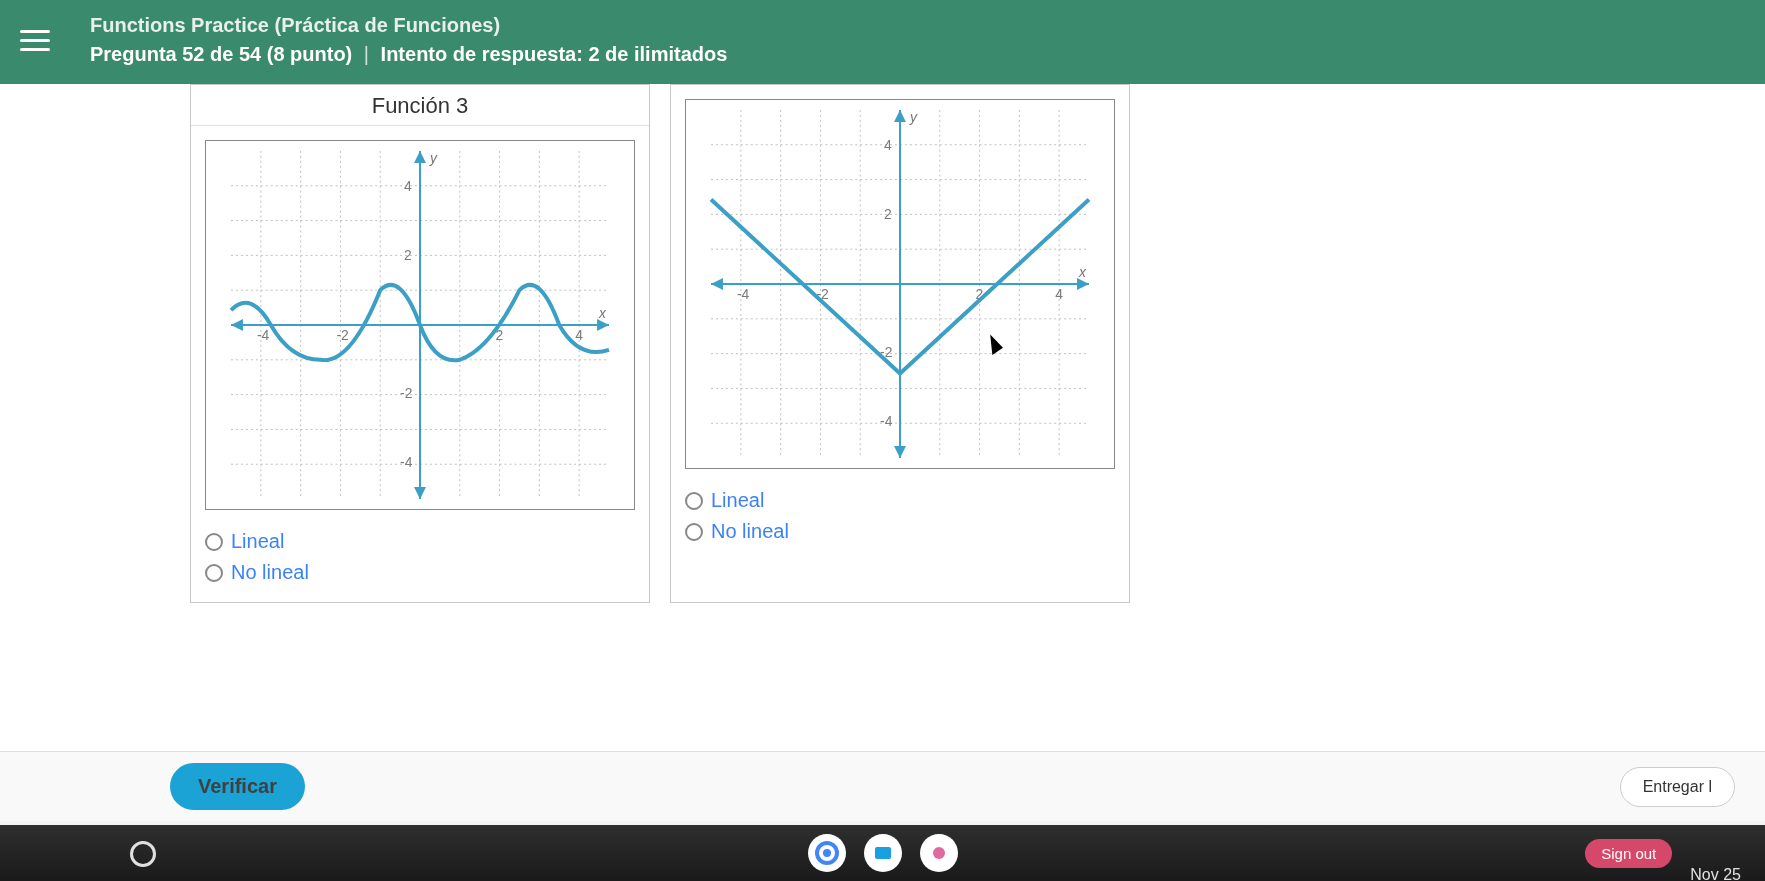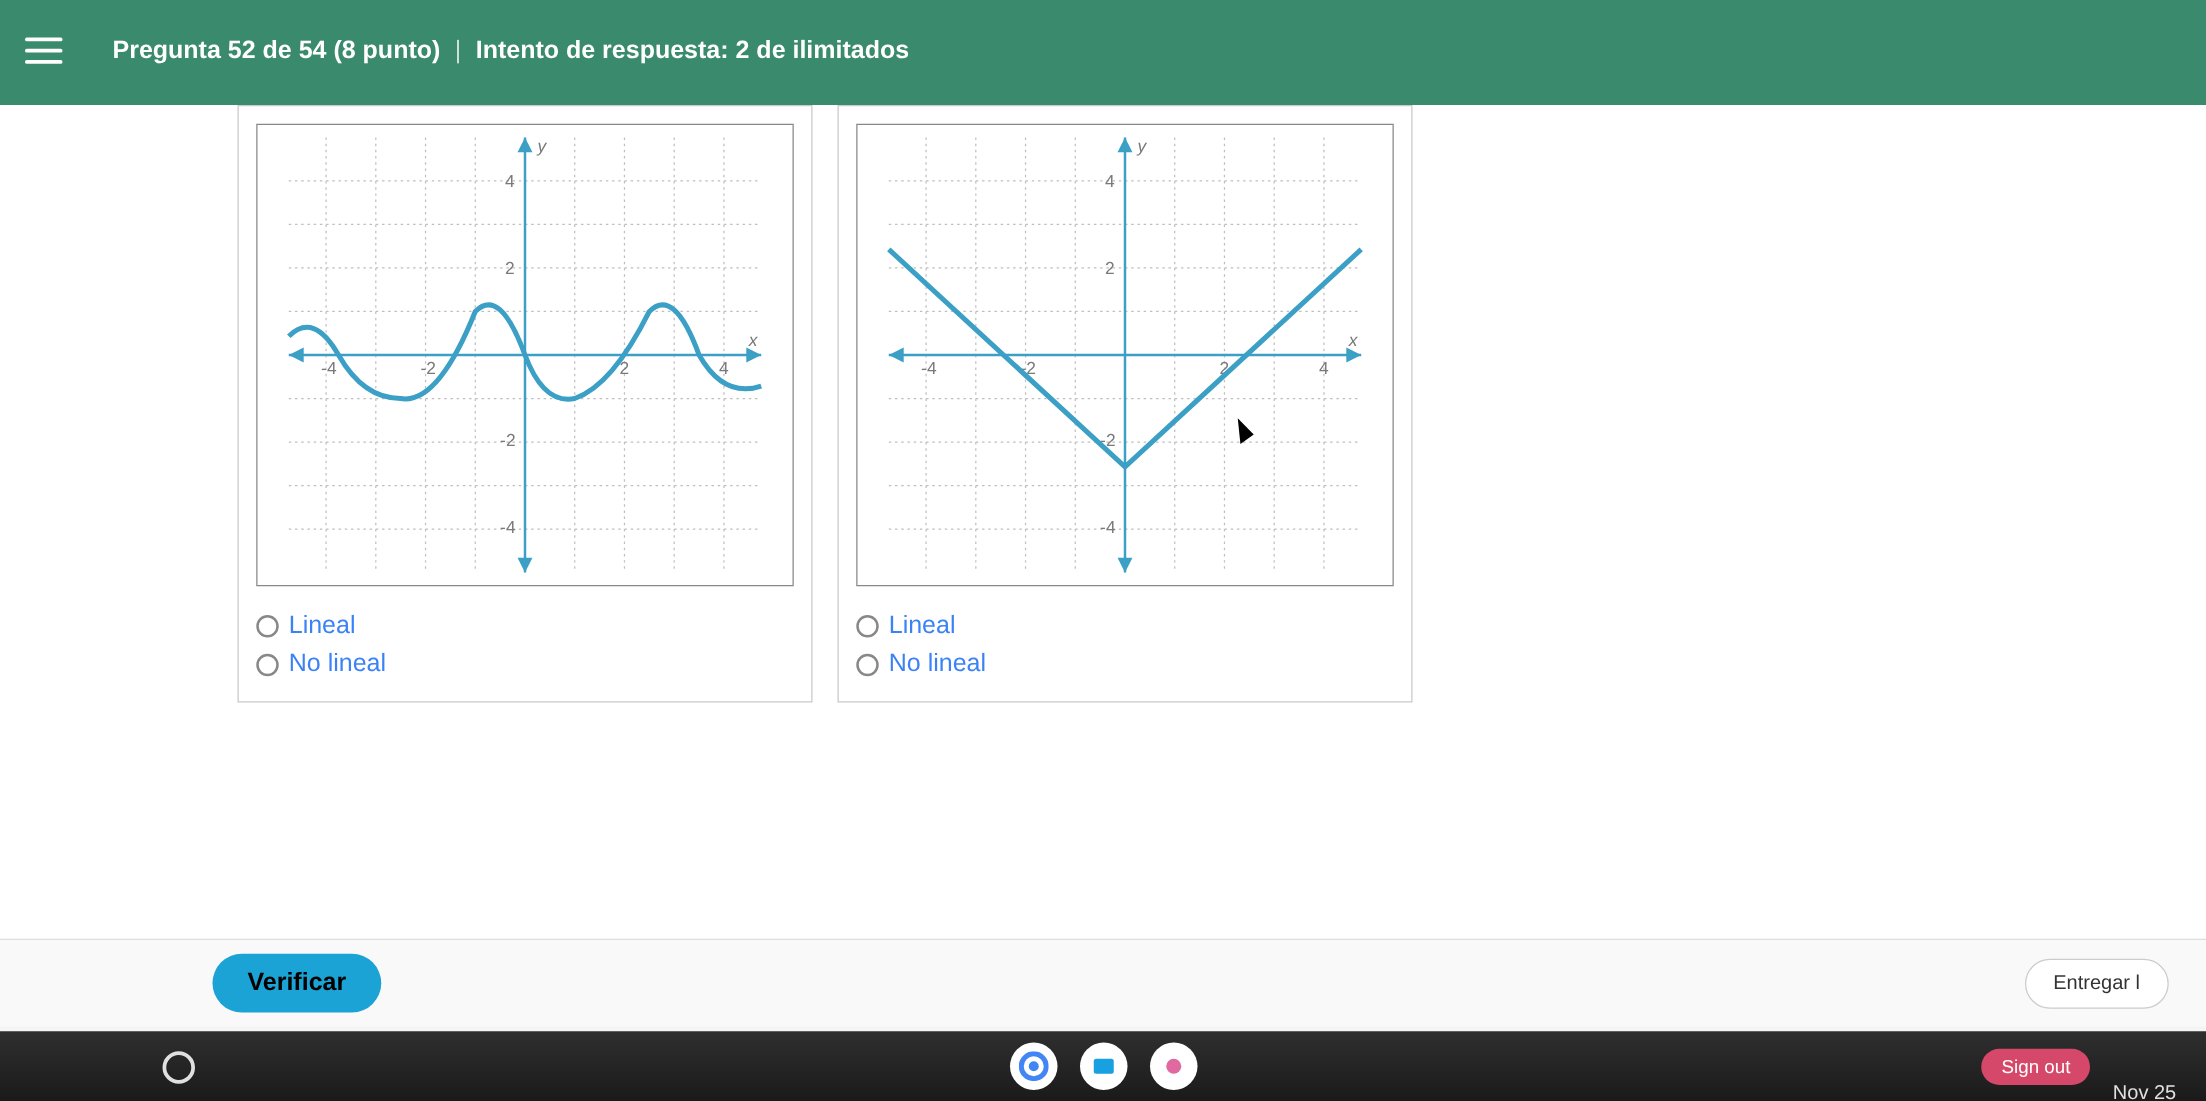--- a/index.html
+++ b/index.html
@@ -63,21 +63,21 @@
   }
   .footer-bar {
     position:absolute; left:0; right:0; bottom:60px;
     height:70px;
     background:#f9f9f9;
     border-top:1px solid #ddd;
     display:flex; align-items:center; justify-content:space-between;
     padding:0 30px 0 170px;
   }
   .verify-btn {
-    background:#1aa3d4; color:#000000; border:none; border-radius:24px;
+    background:#1aa3d4; color:#404040; border:none; border-radius:24px;
     padding:12px 28px; font-size:20px; font-weight:600; cursor:pointer;
   }
   .submit-btn {
     background:#fff; border:1px solid #ccc; border-radius:24px;
     padding:10px 22px; font-size:16px; color:#333; cursor:pointer;
   }
   .copyright-bar {
     position:absolute; left:0; right:0; bottom:60px;
     height:26px; transform:translateY(40px);
     background:#5a5a5a; color:#ddd; font-size:14px;
@@ -128,32 +128,34 @@
 </head>
 <body>
 
 <div class="topbar">
   <div class="hamburger">
     <span></span>
       <span></span>
       <span></span>
   </div>
   <div class="topbar-text">
+    <div class="topbar-title">Functions Practice (Práctica de Funciones)</div>
     <div class="topbar-sub">
       <span>Pregunta 52 de 54 (8 punto)</span>
       <span class="sep">|</span>
       <span>Intento de respuesta: 2 de ilimitados</span>
     </div>
   </div>
 </div>
 
 <div class="content">
   <div class="cards">
 
     <div class="card">
+      <div class="card-title">Función 3</div>
       <div class="graph-wrap">
         <div class="graph">
           <svg viewBox="0 0 400 370" width="100%" height="100%">
             <g class="grid">
               <line x1="40" y1="10" x2="40" y2="360"></line>
                 <line x1="80" y1="10" x2="80" y2="360"></line>
               <line x1="120" y1="10" x2="120" y2="360"></line>
                 <line x1="160" y1="10" x2="160" y2="360"></line>
               <line x1="240" y1="10" x2="240" y2="360"></line>
                 <line x1="280" y1="10" x2="280" y2="360"></line>

